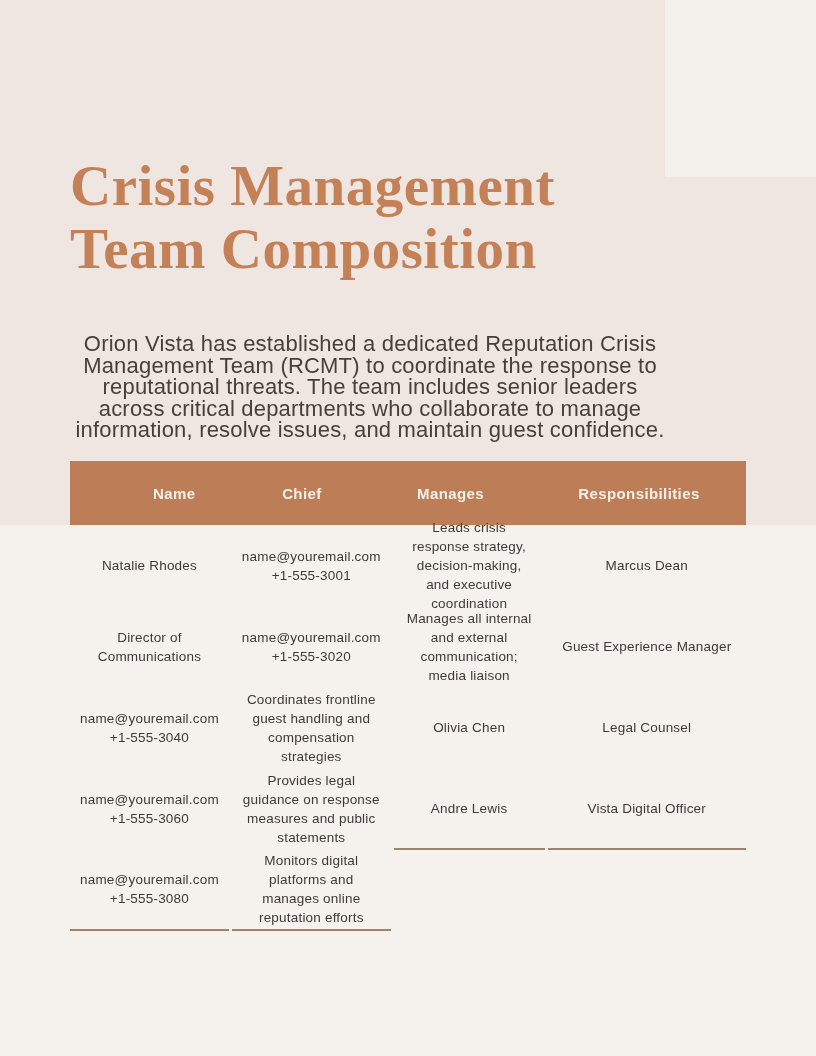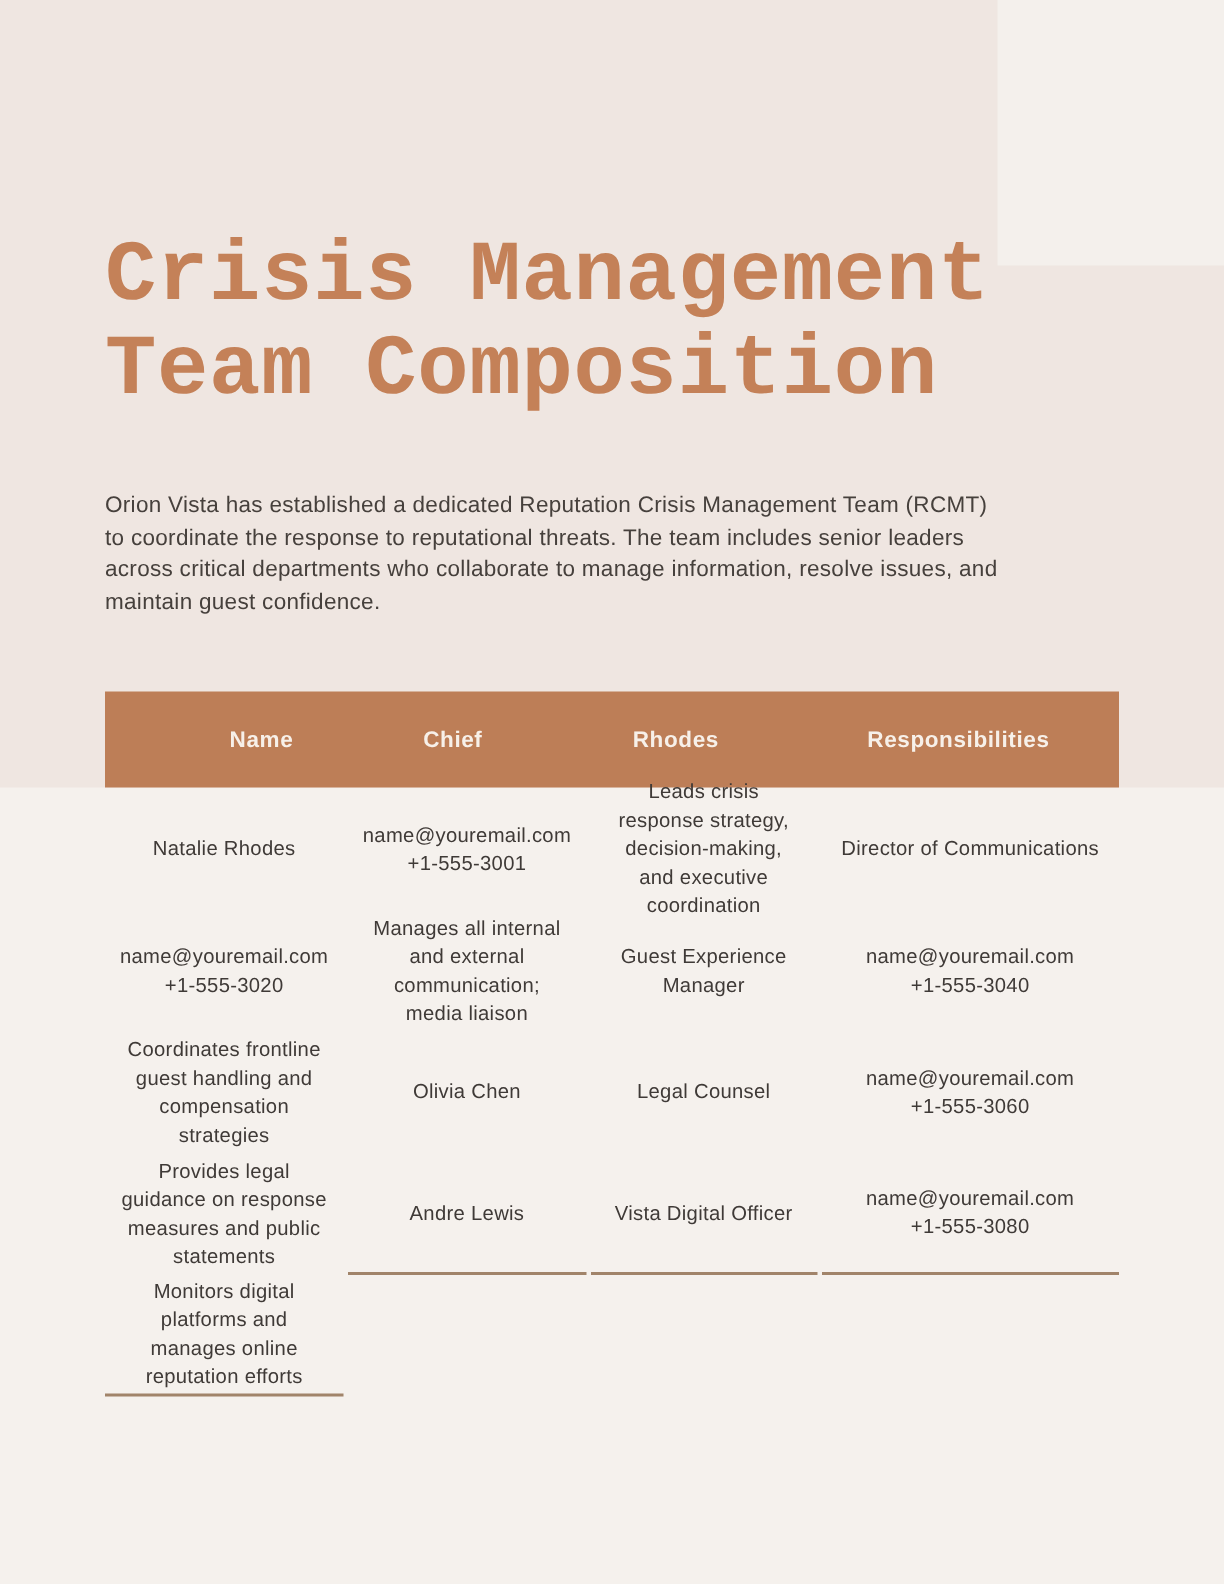--- a/index.html
+++ b/index.html
@@ -25,37 +25,38 @@
   .corner-rect {
     position: absolute;
     left: 665px; top: 0;
     width: 151px; height: 177px;
     background: #f4f0ec;
   }
 
   .doc-title {
     position: absolute;
     left: 70px; top: 116px;
-    font-family: Liberation Mono, monospace;
+    font-family: Liberation Serif, serif;
     font-weight: bold;
     font-size: 57px;
     line-height: 1.11;
     color: #c48158;
     letter-spacing: 0.5px;
   }
   .doc-title span { display: block; }
 
   .intro {
     position: absolute;
     left: 70px; top: 311px;
     width: 600px;
-    font-size: 15px;
+    font-size: 22px;
     line-height: 21.5px;
     letter-spacing: 0.2px;
     color: #46403c;
+    text-align: center;
   }
 
   
   .tbl-header {
     position: absolute;
     left: 70px; top: 461px;
     width: 676px; height: 64px;
     background: #bd7e57;
     display: flex;
     align-items: center;
@@ -109,33 +110,34 @@
   <h1 class="doc-title">
     <span>Crisis Management</span>
     <span>Team Composition</span>
   </h1>
 
   <p class="intro">Orion Vista has established a dedicated Reputation Crisis Management Team (RCMT) to coordinate the response to reputational threats. The team includes senior leaders across critical departments who collaborate to manage information, resolve issues, and maintain guest confidence.</p>
 
   <div class="tbl-header">
     <div class="hcell col-w1">Name</div>
     <div class="hcell col-w2">Chief</div>
-    <div class="hcell col-w3">Rhodes</div>
+    <div class="hcell col-w3">Manages</div>
     <div class="hcell col-w4">Responsibilities</div>
   </div>
 
   <div class="tbl-body">
 
     <div class="cell">Natalie Rhodes</div>
     <div class="cell">
       <span>name@youremail.com</span>
       <span>+1-555-3001</span>
     </div>
     <div class="cell">Leads crisis response strategy, decision-making, and executive coordination</div>
 
+    <div class="cell">Marcus Dean</div>
     <div class="cell">Director of Communications</div>
     <div class="cell">
       <span>name@youremail.com</span>
       <span>+1-555-3020</span>
     </div>
     <div class="cell">Manages all internal and external communication; media liaison</div>
 
     <div class="cell">Guest Experience Manager</div>
     <div class="cell">
       <span>name@youremail.com</span>

